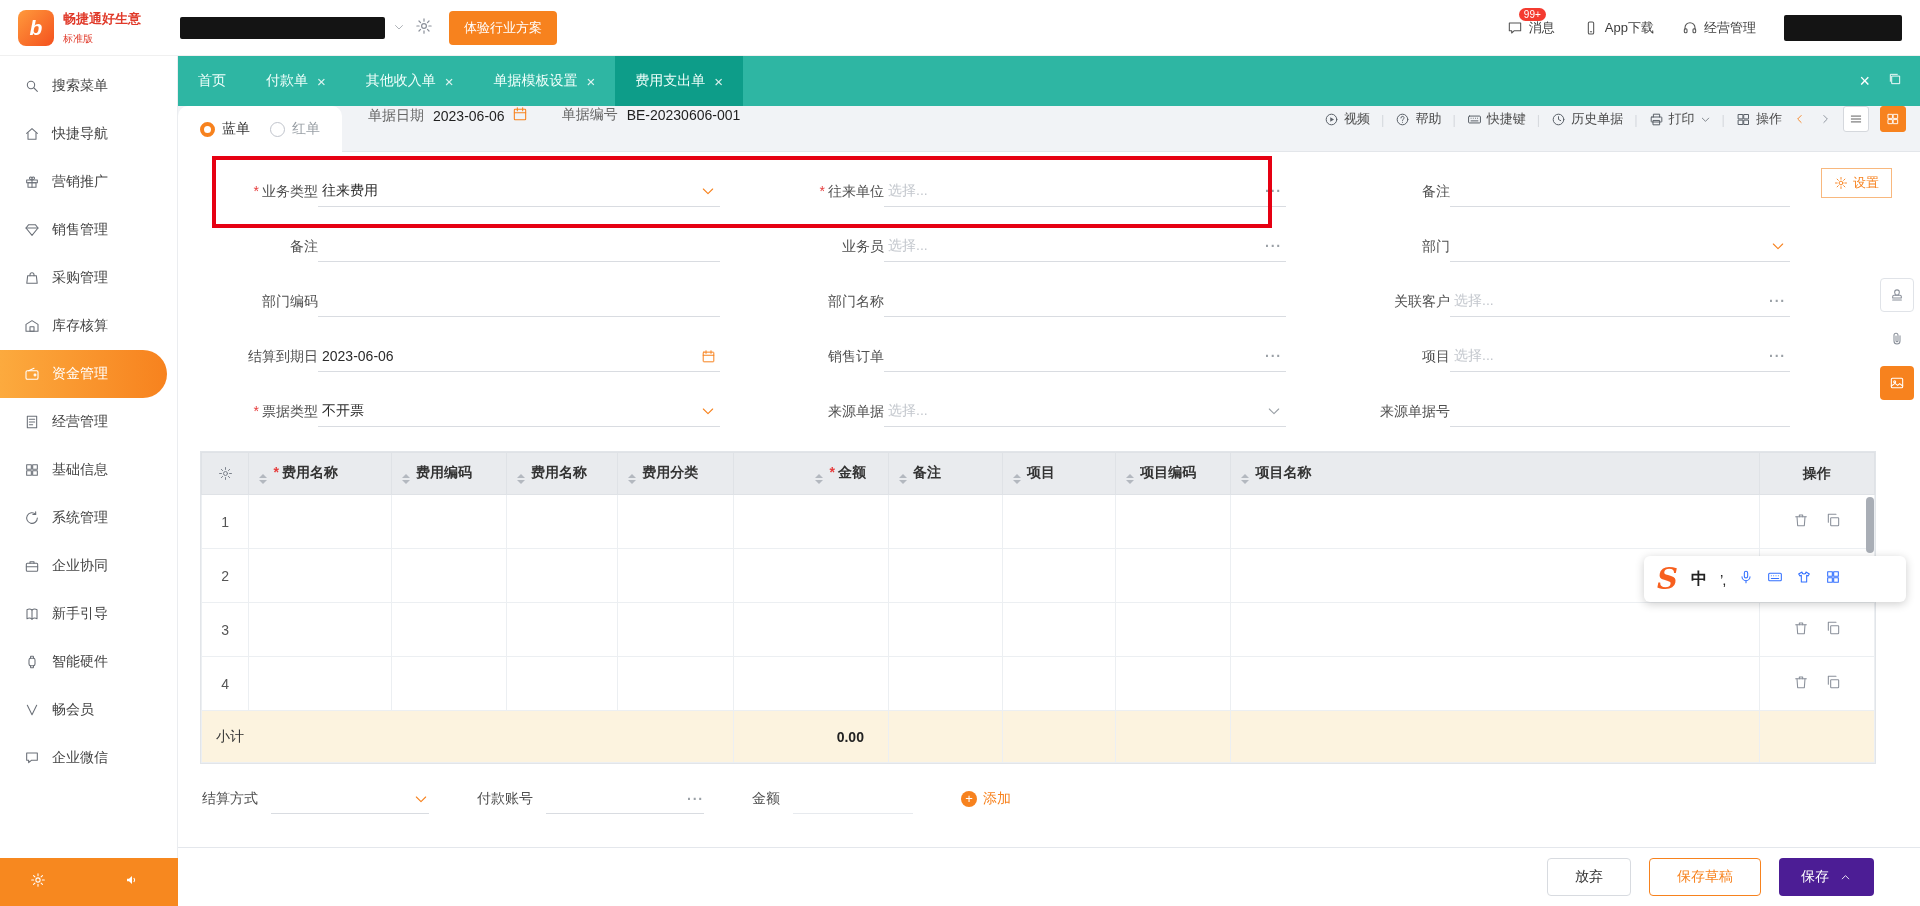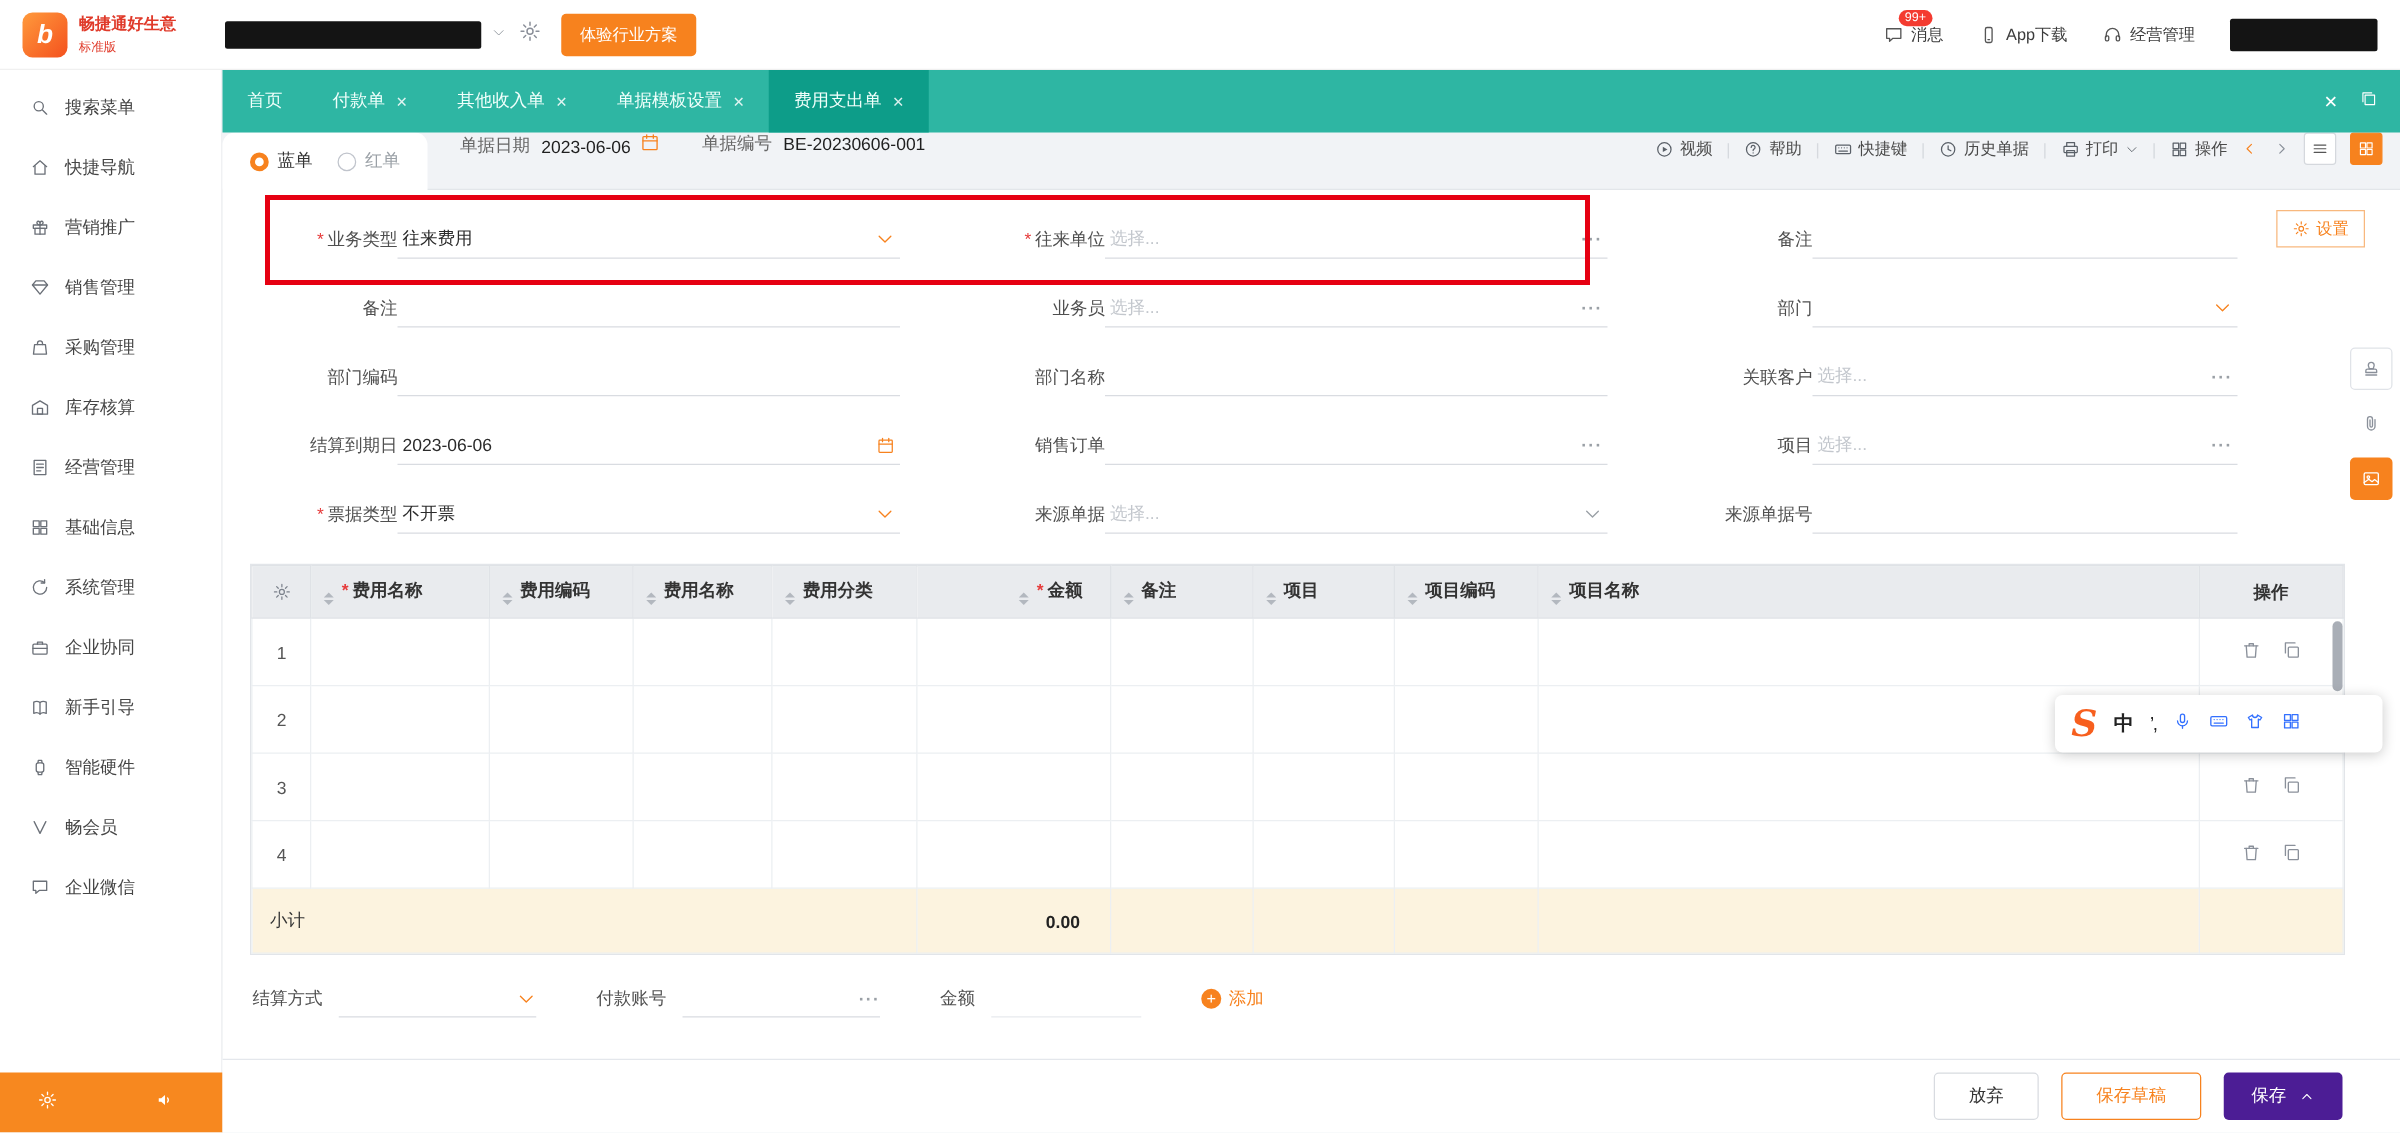--- a/index.html
+++ b/index.html
@@ -210,20 +210,28 @@
           <path d="M9 8.5 V7 a3 3 0 0 1 6 0 v1.5"></path>
         </svg>
       <span>采购管理</span>
     </div>
     <div class="sitem">
       <svg class="ic" viewBox="0 0 24 24">
           <path d="M3 20 V9.5 L12 4 L21 9.5 V20 H3 Z"></path>
           <rect x="9" y="13" width="6" height="7"></rect>
         </svg>
       <span>库存核算</span>
+    </div>
+    <div class="sitem active">
+      <svg class="ic" viewBox="0 0 24 24">
+          <rect x="3" y="7" width="18" height="13" rx="2"></rect>
+          <path d="M15 3.5 L7 7"></path>
+          <circle cx="16.5" cy="13.5" r="1.4"></circle>
+        </svg>
+      <span>资金管理</span>
     </div>
     <div class="sitem">
       <svg class="ic" viewBox="0 0 24 24">
           <rect x="5" y="3.5" width="14" height="17"></rect>
           <line x1="8" y1="8" x2="16" y2="8"></line>
           <line x1="8" y1="12" x2="16" y2="12"></line>
           <line x1="8" y1="16" x2="13" y2="16"></line>
         </svg>
       <span>经营管理</span>
     </div>

